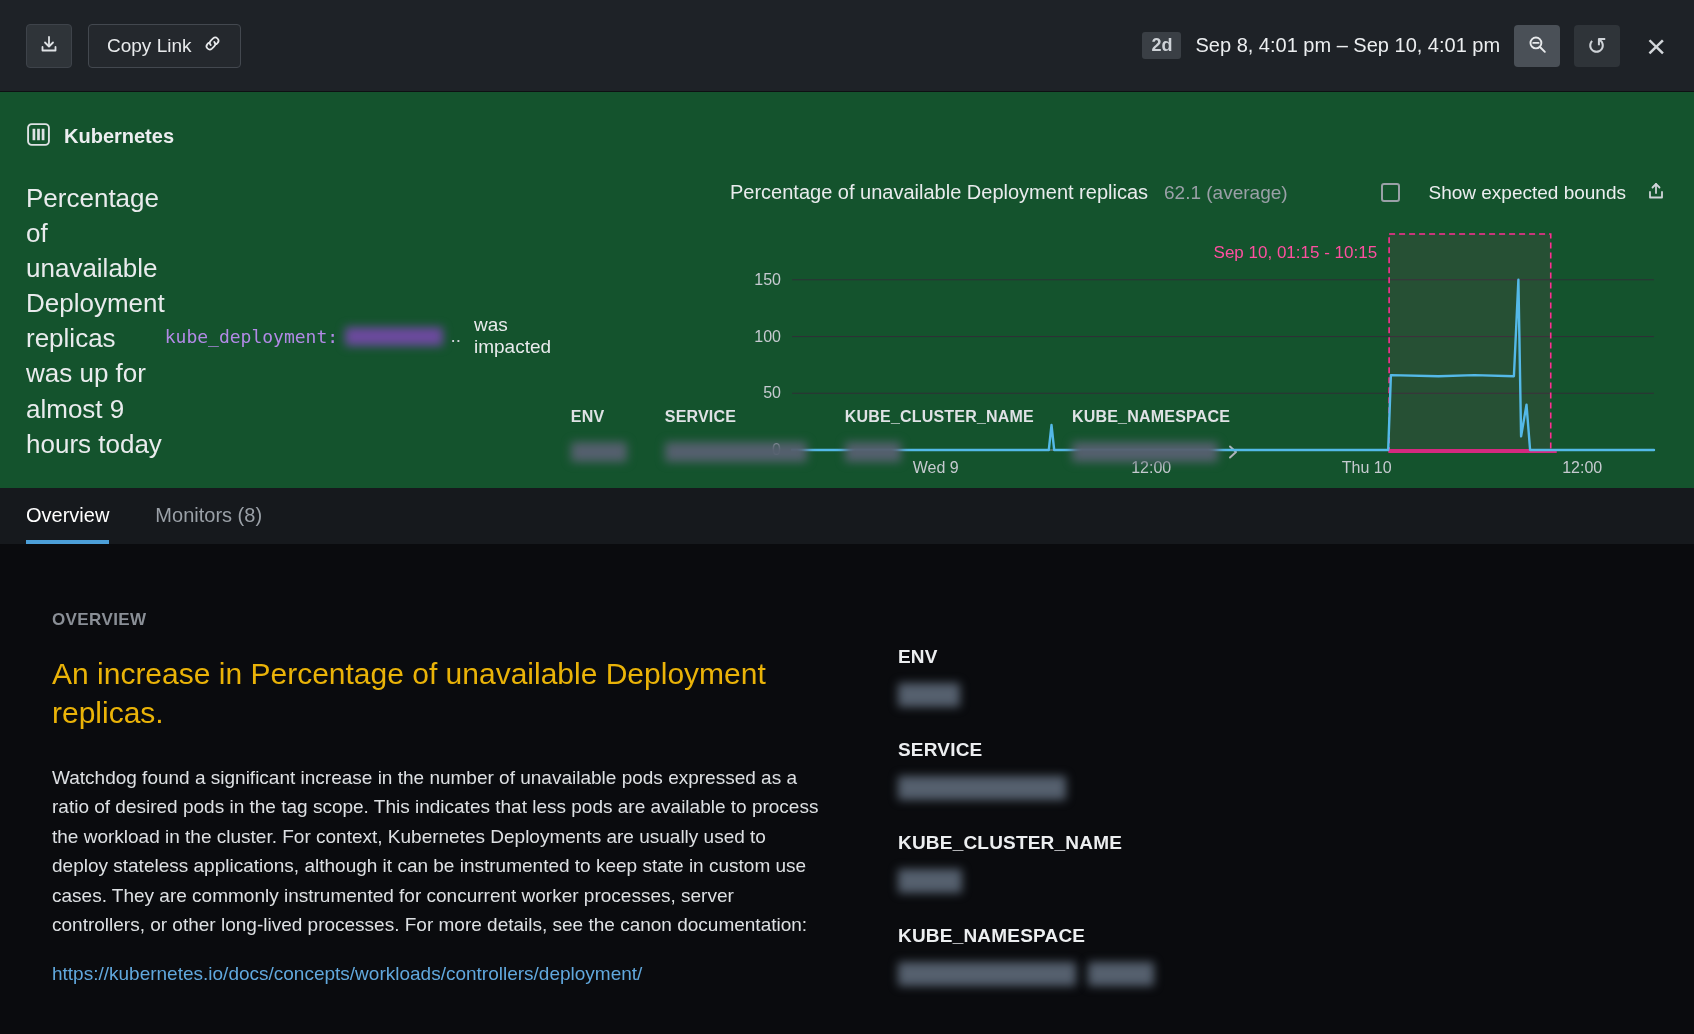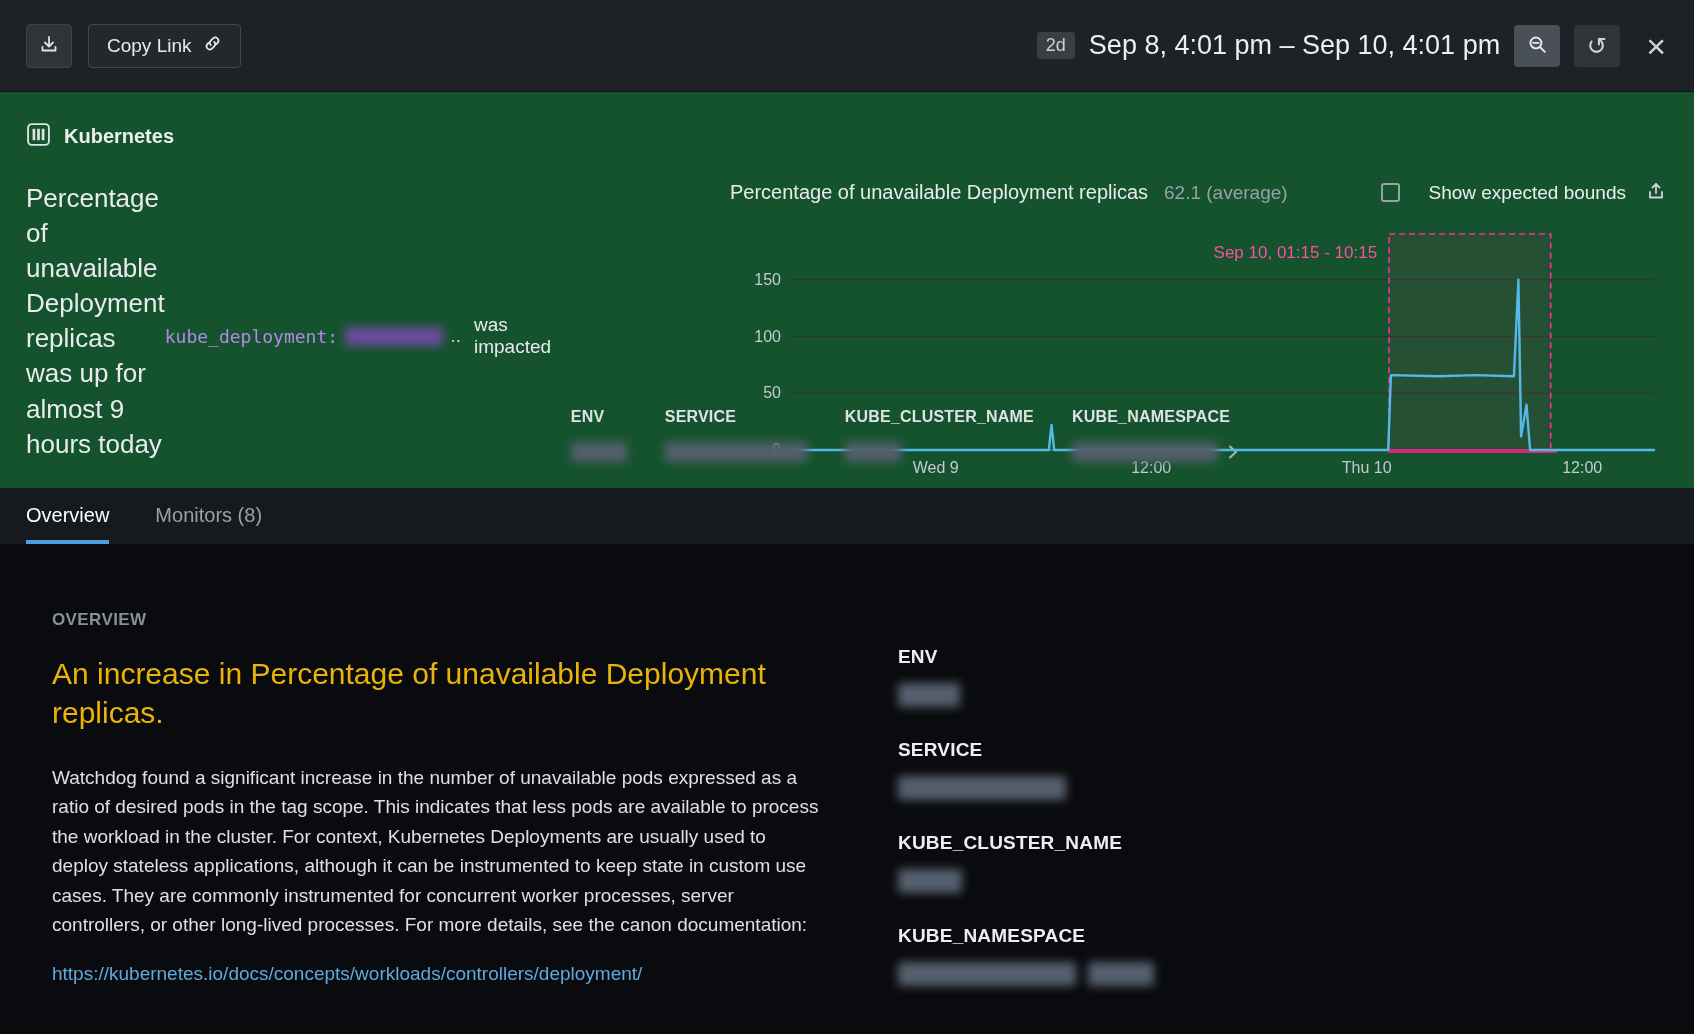--- a/index.html
+++ b/index.html
@@ -24,23 +24,23 @@
   }
   .copy-link-btn {
     height:44px; padding:0 18px;
     background:#24282d; border:1px solid #43484f; border-radius:4px;
     display:flex; align-items:center; gap:11px;
     font-size:19px; color:#e8eaec; cursor:pointer; white-space:nowrap;
   }
   .topbar-right { margin-left:auto; display:flex; align-items:center; gap:14px; }
   .badge-2d {
     background:#3a3f45; color:#ced2d7; font-size:18px;
-    padding:3px 9px; border-radius:3px;
-  }
-  .date-range { font-size:27px; color:#eceef0; white-space:nowrap; }
+    padding:3px 9px; border-radius:3px;font-weight:bold;
+  }
+  .date-range { font-size:20px; color:#eceef0; white-space:nowrap; }
   .seg-btn {
     width:46px; height:42px; border-radius:4px; border:none;
     display:flex; align-items:center; justify-content:center; cursor:pointer;
   }
   .seg-zoom { background:#4a5057; color:#e8eaec; }
   .seg-undo { background:#2f3439; color:#cfd3d8; font-family:"DejaVu Sans", sans-serif; font-size:24px; }
   .close-x {
     font-size:34px; line-height:1; color:#d2d6da; margin-left:10px;
     background:none; border:none; cursor:pointer; padding:0 2px;
   }

